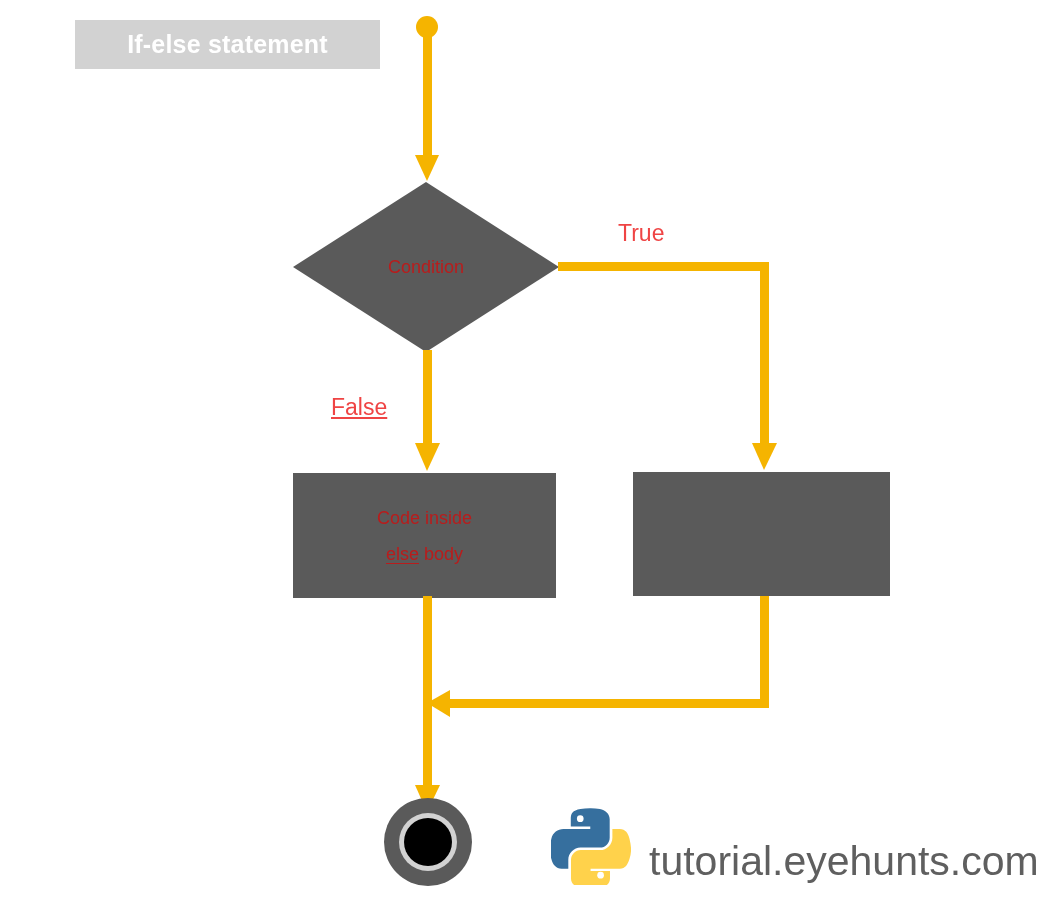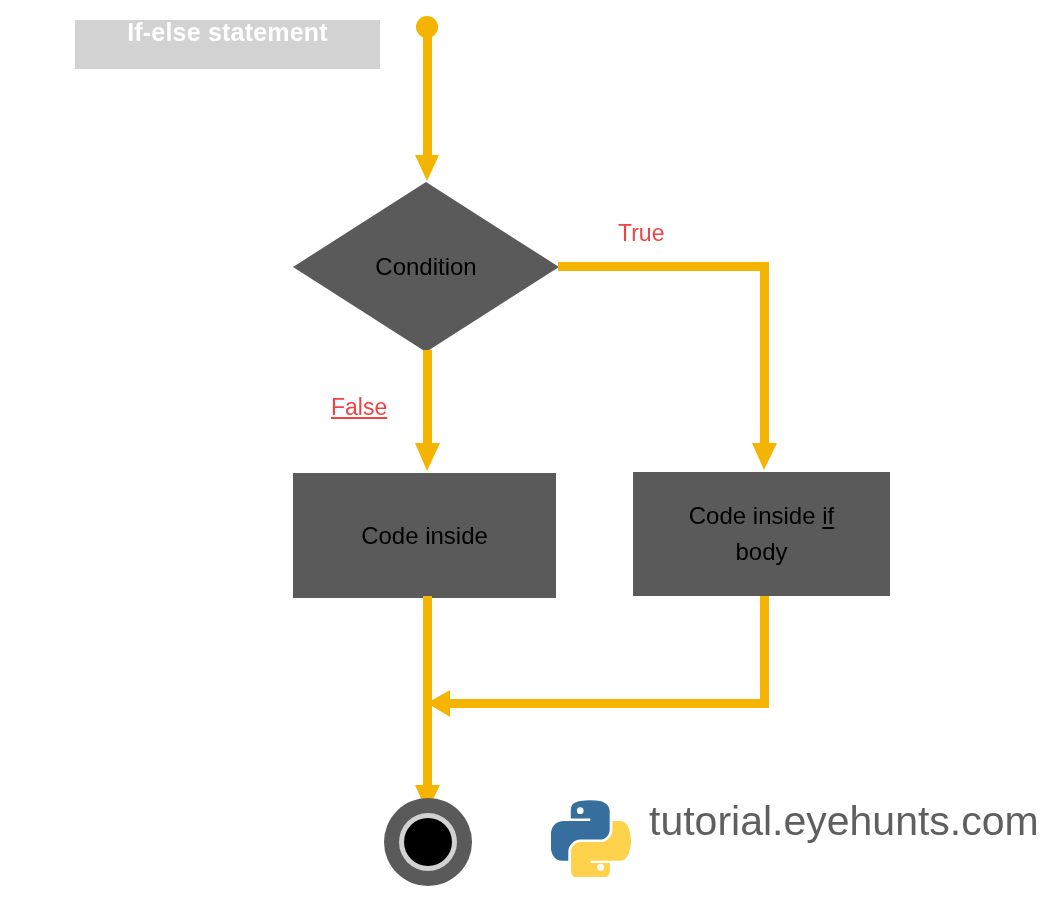--- a/index.html
+++ b/index.html
@@ -29,36 +29,36 @@
 
   
   .title-banner {
     position: absolute;
     left: 75px;
     top: 20px;
     width: 305px;
     height: 49px;
     background: #d2d2d2;
     display: flex;
-    align-items: flex-start;
+    align-items: center;
     justify-content: center;
   }
   .title-banner .title-text {
     color: #ffffff;
     font-size: 25px;
     font-weight: bold;
     letter-spacing: 0.2px;
     line-height: 1;
   }
 
   
   .node-label {
     position: absolute;
-    color: #000000;
-    font-size: 24px;
+    color: #b91c1c;
+    font-size: 18px;
     line-height: 36px;
     text-align: left;
     display: flex;
     align-items: center;
     justify-content: center;
     flex-direction: column;
     pointer-events: none;
   }
   .node-label .kw {
     text-decoration: underline;
@@ -96,21 +96,21 @@
   #false-label { left: 331px; top: 394px; text-decoration: underline; }
 
   
   #watermark {
     position: absolute;
     left: 551px;
     top: 797px;
     width: 465px;
     height: 88px;
     display: flex;
-    align-items: flex-start;
+    align-items: flex-end;
     gap: 18px;
   }
   #watermark .wm-text {
     color: #5f5f5f;
     font-size: 41px;
     line-height: 48px;
     white-space: nowrap;
   }
   .python-logo { flex: 0 0 auto; display: block; }
 </style>
@@ -154,26 +154,23 @@
   <div class="title-banner">
     <span class="title-text">If-else statement</span>
   </div>
 
   <div class="node-label" id="decision-label">
     <span>Condition</span>
   </div>
 
   <div class="node-label" id="else-label">
     <span>Code inside</span>
+    <span><span class="kw">else</span><span> body</span></span>
   </div>
 
-  <div class="node-label" id="if-label">
-    <span><span>Code inside </span><span class="kw">if</span></span>
-    <span>body</span>
-  </div>
 
   <div class="edge-label" id="true-label">True</div>
 
   <div class="edge-label" id="false-label">False</div>
 
   <div id="watermark">
     <svg class="python-logo" width="80" height="80" viewBox="0 0 110 110">
       <path fill="#366f9e" d="M53.4 4.5c-4.6 0-9 .4-12.8 1.1-11.3 2-13.4 6.2-13.4 13.9v10.2h26.8v3.4H17.1c-7.8 0-14.6 4.7-16.7 13.6-2.4 10.2-2.5 16.6 0 27.2 1.9 7.9 6.4 13.6 14.2 13.6h9.2V75.3c0-8.9 7.7-16.7 16.7-16.7h26.8c7.4 0 13.4-6.2 13.4-13.7V19.5c0-7.3-6.2-12.8-13.5-14-4.6-.8-9.4-1.1-14-1z"></path>
       <path fill="#ffd24b" d="M84.4 33.1v11.8c0 9.3-7.9 17.1-16.7 17.1H40.9c-7.3 0-13.4 6.2-13.4 13.7v25.4c0 7.3 6.3 11.5 13.4 13.6 8.5 2.5 16.7 3 26.8 0 6.8-2 13.4-6 13.4-13.6V90.9H54.4v-3.4h40.2c7.8 0 10.7-5.4 13.4-13.6 2.8-8.4 2.7-16.5 0-27.2-1.9-7.7-5.6-13.6-13.4-13.6h-10.2z"></path>
       <circle fill="#ffffff" cx="40.2" cy="18.8" r="4.6"></circle>

